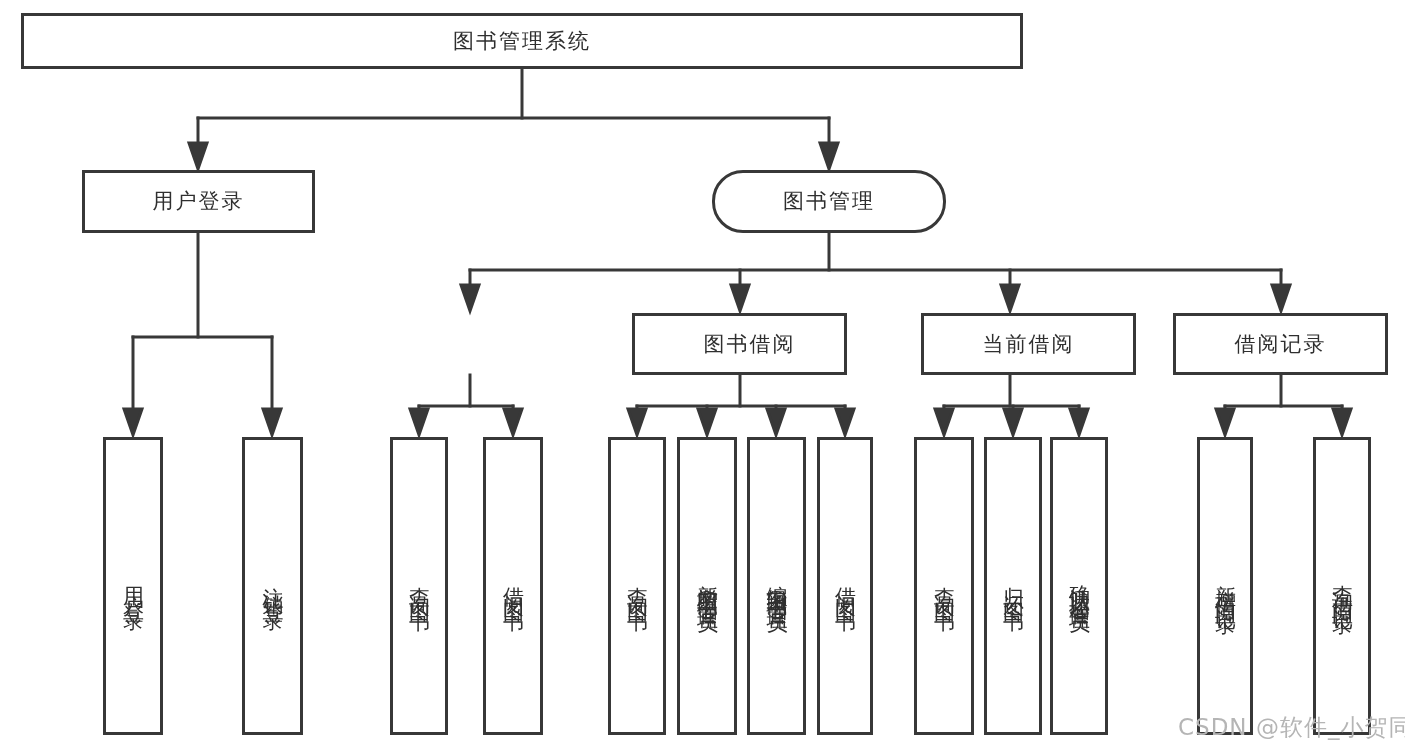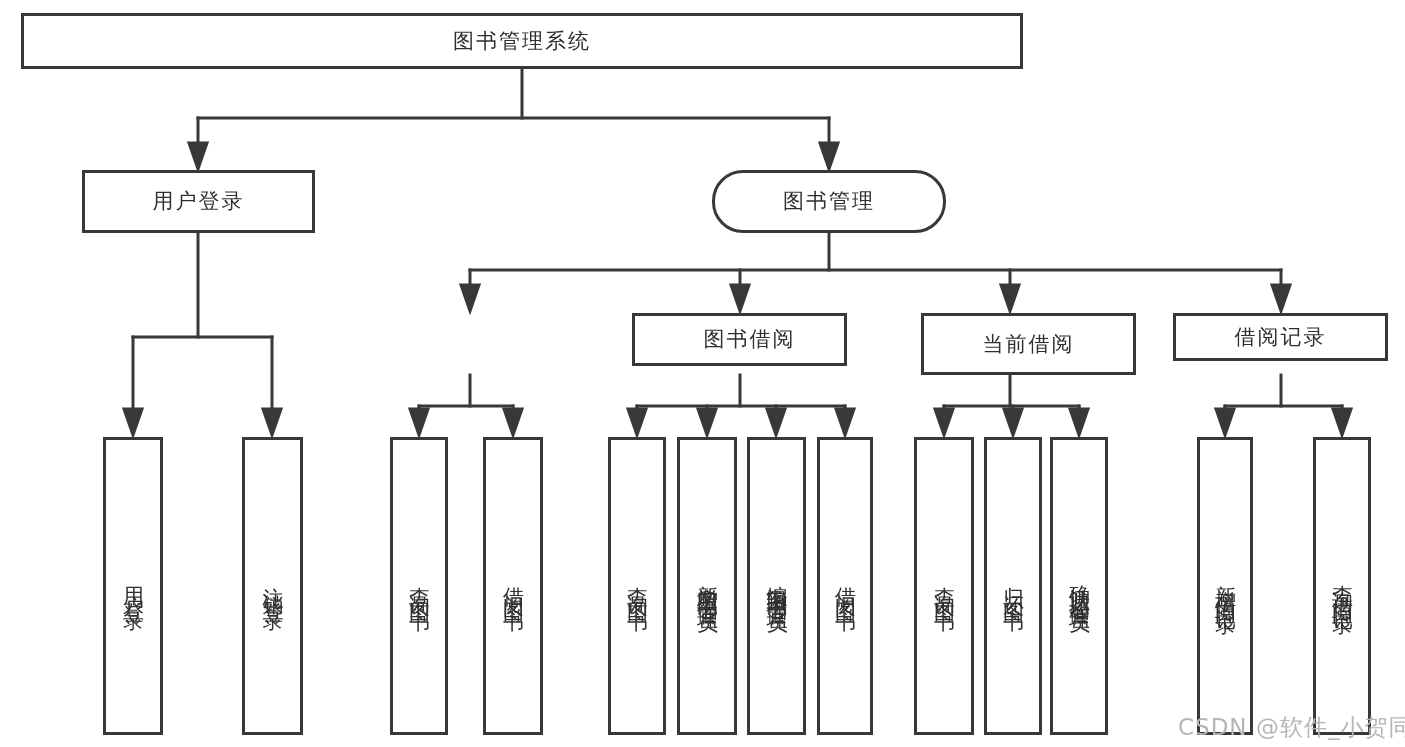--- a/index.html
+++ b/index.html
@@ -119,23 +119,23 @@
       <line x1="1342" y1="406" x2="1342" y2="411"></line>
       <polygon points="1333,409 1351,409 1342,435"></polygon>
     </g>
   </svg>
 
   <div class="node h-node" style="left:21px;top:13px;width:1002px;height:56px;">图书管理系统</div>
 
   <div class="node h-node" style="left:82px;top:170px;width:233px;height:63px;">用户登录</div>
   <div class="node h-node" style="left:712px;top:170px;width:234px;height:63px;border-radius:31px;">图书管理</div>
 
-  <div class="node h-node" style="left:632px;top:313px;width:215px;height:53px;padding-left:20px;">图书借阅</div>
+  <div class="node h-node" style="left:632px;top:313px;width:215px;height:62px;padding-left:20px;">图书借阅</div>
   <div class="node h-node" style="left:902px;top:313px;width:215px;height:62px;margin-left:19px;">当前借阅</div>
-  <div class="node h-node" style="left:1173px;top:313px;width:215px;height:48px;">借阅记录</div>
+  <div class="node h-node" style="left:1173px;top:313px;width:215px;height:62px;">借阅记录</div>
 
   <div class="node v-node" style="left:103px;top:437px;width:60px;height:298px;">用户登录</div>
   <div class="node v-node" style="left:242px;top:437px;width:61px;height:298px;">注销登录</div>
 
   <div class="node v-node" style="left:390px;top:437px;width:58px;height:298px;">查询图书</div>
   <div class="node v-node" style="left:483px;top:437px;width:60px;height:298px;">借阅图书</div>
 
   <div class="node v-node" style="left:608px;top:437px;width:58px;height:298px;">查询图书</div>
   <div class="node v-node" style="left:677px;top:437px;width:60px;height:298px;letter-spacing:4px;">新增图书（管理员）</div>
   <div class="node v-node" style="left:747px;top:437px;width:59px;height:298px;letter-spacing:4px;">编辑图书（管理员）</div>

